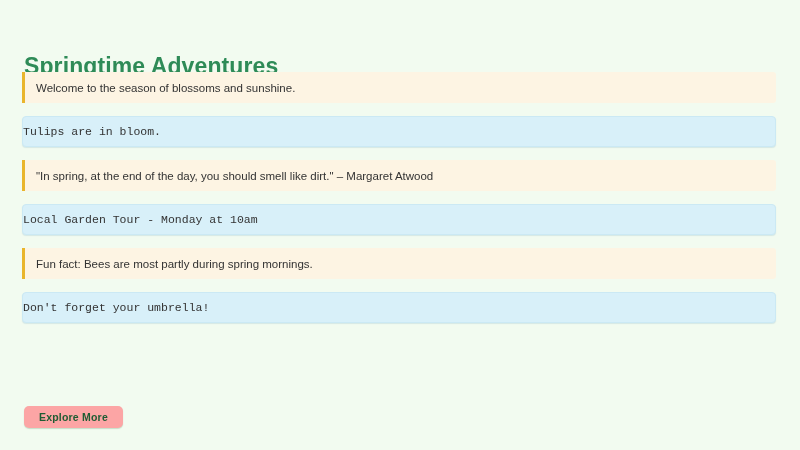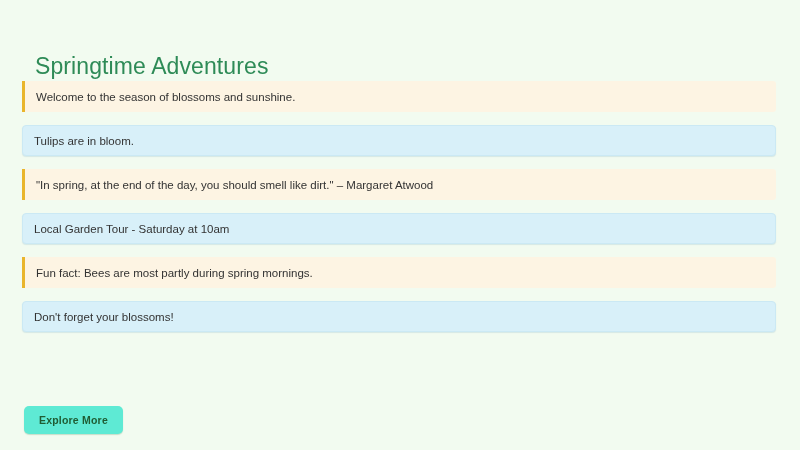--- a/index.html
+++ b/index.html
@@ -20,30 +20,29 @@
     height: 450px;
     box-sizing: border-box;
     padding: 0;
   }
   #page-title {
     position: absolute;
     left: 24px;
     top: 38px;
     font-size: 23px;
     line-height: 26px;
-    font-weight: normal;
+    font-weight: bold;
     color: #2e8b57;
     letter-spacing: 0.1px;
     white-space: nowrap;
-    margin-left: 11px;
   }
   #feed {
     position: absolute;
     left: 22px;
-    top: 81px;
+    top: 72px;
     width: 754px;
   }
   .card {
     position: relative;
     box-sizing: border-box;
     width: 754px;
     height: 31px;
     margin-bottom: 13px;
     display: flex;
     align-items: center;
@@ -66,33 +65,33 @@
     padding-left: 11px;
   }
   
   .card.info {
     background: #d8f0f9;
     border: 1px solid #cbe9f4;
     border-radius: 4px;
     box-shadow: 0 1px 1px rgba(150, 190, 205, 0.30);
   }
   .card.info .card-text {
-    padding-left: 11px;
+    font-family: Liberation Mono, monospace;
   }
   #explore-more-button {
     position: absolute;
     left: 24px;
     top: 406px;
     box-sizing: border-box;
-    height: 28px;
+    height: 22px;
     padding: 0 15px;
     display: inline-flex;
     align-items: center;
     justify-content: center;
-    background: #5eead4;
+    background: #fca5a5;
     color: #1f5c33;
     border: none;
     border-radius: 5px;
     font-family: "Liberation Sans", sans-serif;
     font-size: 10.5px;
     font-weight: bold;
     letter-spacing: 0.2px;
     cursor: pointer;
     box-shadow: 0 1px 1px rgba(120, 170, 130, 0.35);
   }
@@ -110,26 +109,26 @@
         <span class="card-text">Welcome to the season of blossoms and sunshine.</span>
       </div>
       <div class="card info">
         <span class="card-text">Tulips are in bloom.</span>
       </div>
       <div class="card highlight">
         <span></span>
         <span class="card-text">"In spring, at the end of the day, you should smell like dirt." – Margaret Atwood</span>
       </div>
       <div class="card info">
-        <span class="card-text">Local Garden Tour - Saturday at 10am</span>
+        <span class="card-text">Local Garden Tour - Monday at 10am</span>
       </div>
       <div class="card highlight">
         <span></span>
         <span class="card-text">Fun fact: Bees are most partly during spring mornings.</span>
       </div>
       <div class="card info">
-        <span class="card-text">Don't forget your blossoms!</span>
+        <span class="card-text">Don't forget your umbrella!</span>
       </div>
     </div>
 
   <button id="explore-more-button">Explore More</button>
 
 </div>
 
 </body></html>

